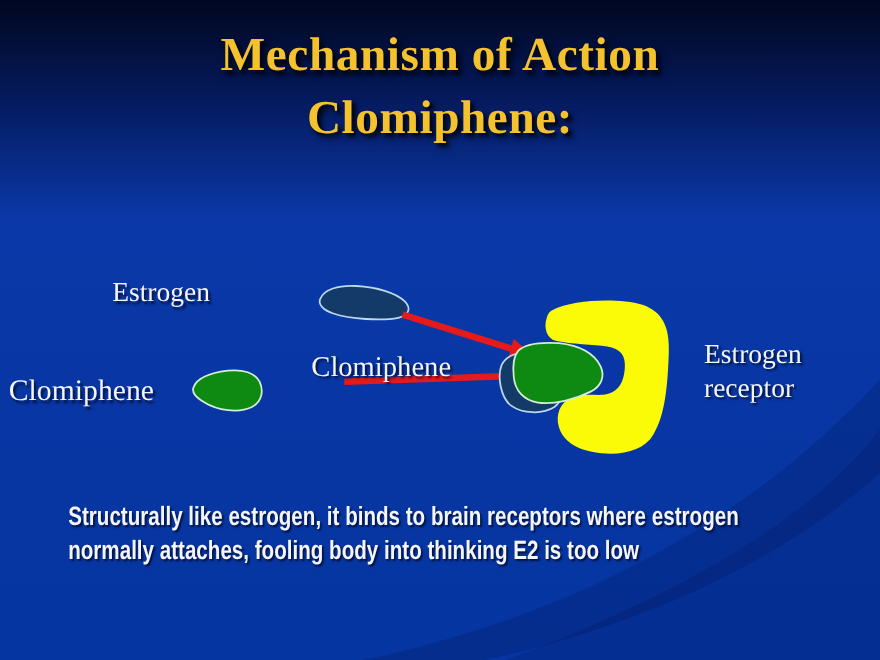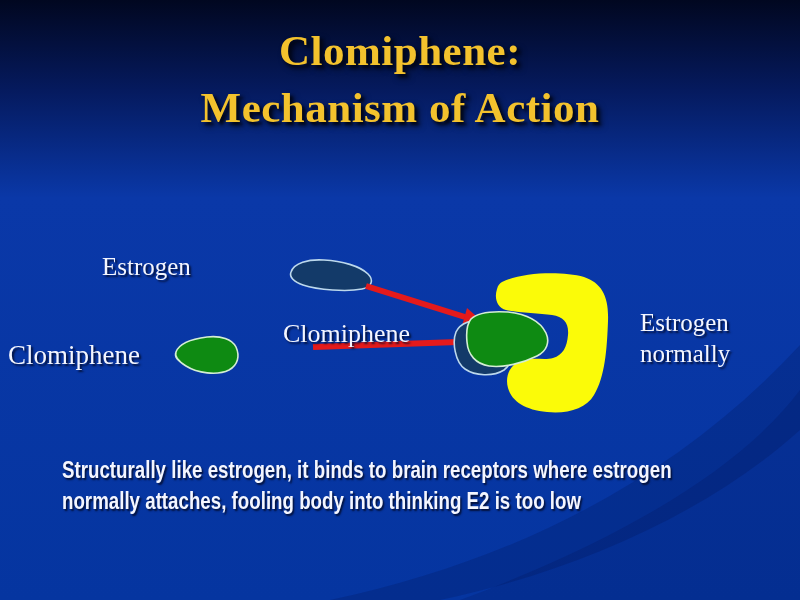--- a/index.html
+++ b/index.html
@@ -54,22 +54,22 @@
 <body>
 
 <div class="slide" style="background: linear-gradient(rgb(1, 7, 32) 0%, rgb(5, 26, 94) 15%, rgb(10, 56, 168) 33%, rgb(5, 53, 160) 100%);">
 
   <svg class="swoosh-svg" viewBox="0 0 800 600" aria-hidden="true">
     <path fill-opacity="0.14" d="M 460 600 C 620 540, 740 470, 800 390 L 800 600 Z" fill="#020a3c"></path>
     <path fill-opacity="0.18" d="M 330 600 C 520 560, 680 475, 800 345 L 800 430 C 700 520, 560 575, 440 600 Z" fill="#020a3c"></path>
   </svg>
 
   <div class="title" style="color: rgb(243, 194, 45);">
+    <div>Mechanism of Action</div>
     <div>Clomiphene:</div>
-    <div>Mechanism of Action</div>
   </div>
 
   <svg class="diagram-svg" viewBox="0 0 800 600">
 
     <path stroke-width="1.6" stroke="#bcd8ec" d="M 291 272 C 294 263, 308 259, 324 260 C 342 261, 360 266, 368 274
              C 374 280, 372 287, 362 289 C 347 292, 318 290, 303 285
              C 294 282, 289 277, 291 272 Z" fill="#133a69"></path>
 
     <path stroke-width="1.6" stroke="#d4eed4" d="M 176 352 C 179 344, 191 339, 207 337 C 221 335.5, 232 339, 236 347
              C 240 356, 238 365, 229 370 C 217 376, 197 373, 186 366
@@ -99,21 +99,21 @@
   </svg>
 
   <div class="shape-label lbl-estrogen" style="color: rgb(244, 246, 255);">Estrogen</div>
 
   <div class="shape-label lbl-clomi-free" style="color: rgb(244, 246, 255);">Clomiphene</div>
 
   <div class="shape-label lbl-clomi-mid" style="color: rgb(244, 246, 255);">Clomiphene</div>
 
   <div class="shape-label lbl-receptor" style="color: rgb(244, 246, 255);">
     <div>Estrogen</div>
-    <div>normally</div>
+    <div>receptor</div>
   </div>
 
   <div class="caption" style="color: rgb(244, 246, 255);">
     <div>Structurally like estrogen, it binds to brain receptors where estrogen</div>
     <div>normally attaches, fooling body into thinking E2 is too low</div>
   </div>
 
 </div>
 
 </body></html>

